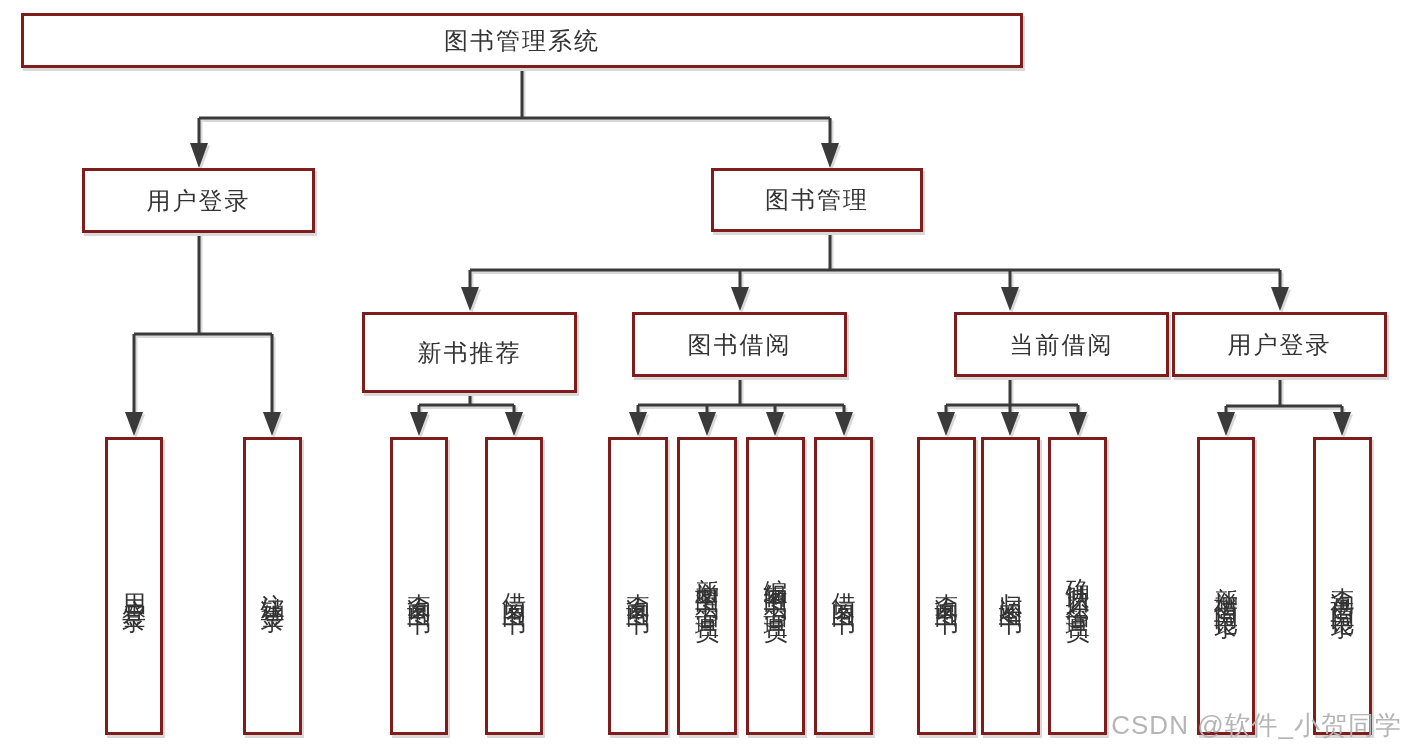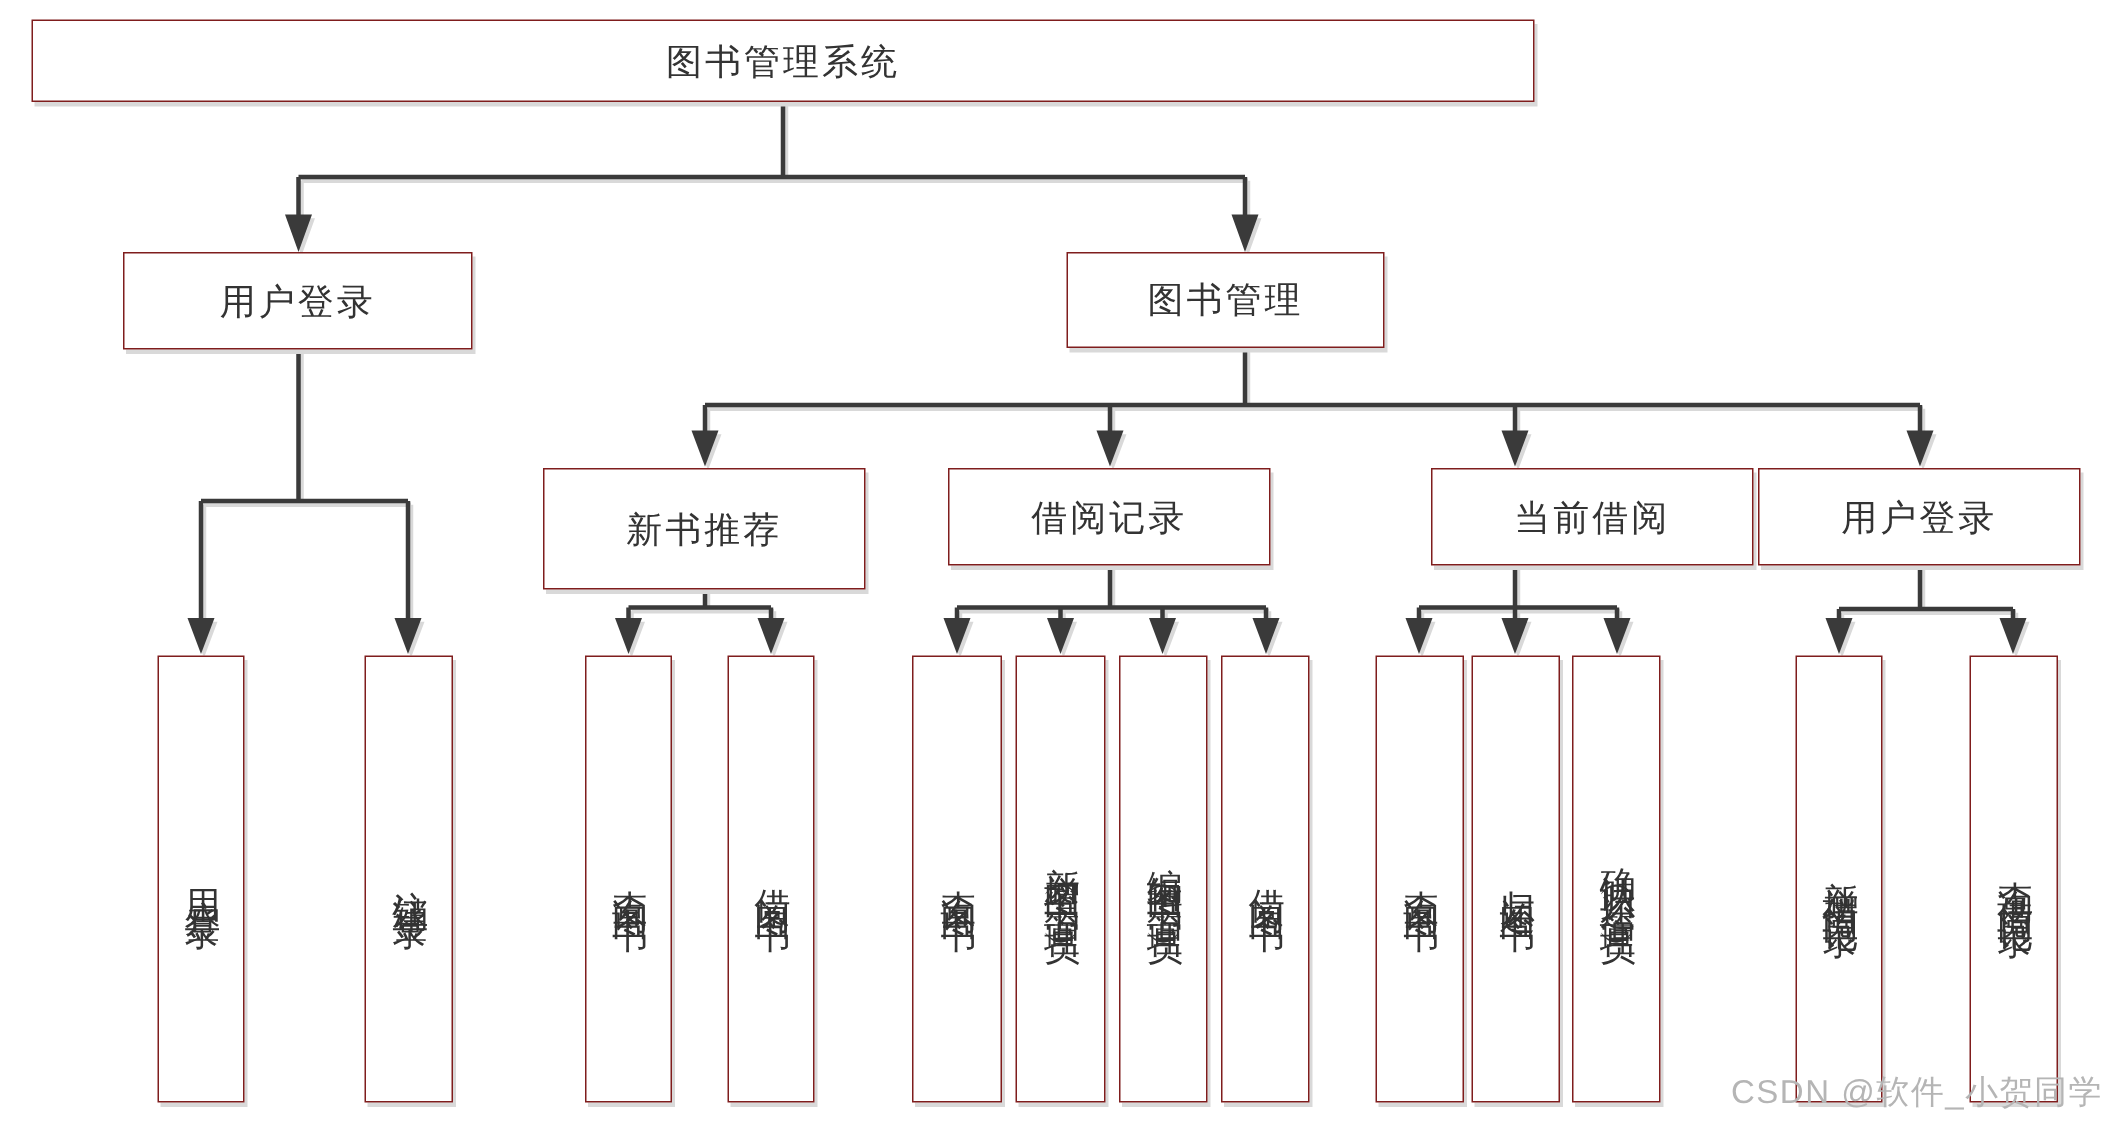--- a/index.html
+++ b/index.html
@@ -15,21 +15,21 @@
   svg.connectors {
     position: absolute;
     left: 0; top: 0;
     width: 1405px; height: 747px;
     z-index: 1;
   }
   .node {
     position: absolute;
     box-sizing: border-box;
     background: #ffffff;
-    border: 1px solid #7f1d1d;
+    border: 3px solid #7f1d1d;
     box-shadow: 2px 3px 0 #d9d9d9;
     display: flex;
     align-items: center;
     justify-content: center;
     z-index: 2;
     font-size: 24px;
     letter-spacing: 2px;
     color: #333333;
     white-space: nowrap;
   }
@@ -38,21 +38,21 @@
     text-orientation: mixed;
     font-size: 24px;
     letter-spacing: 6px;
     line-height: 1;
   }
   .watermark {
     position: absolute;
     right: 3px;
     bottom: 4px;
     z-index: 3;
-    font-size: 22px;
+    font-size: 26px;
     letter-spacing: 1px;
     color: #b5b5b5;
     white-space: nowrap;
   }
 </style>
 </head>
 <body>
 
 <div class="stage">
 
@@ -94,21 +94,21 @@
     <span>用户登录</span>
   </div>
   <div class="node" style="left:711px;top:168px;width:212px;height:64px">
     <span>图书管理</span>
   </div>
 
   <div class="node" style="left:362px;top:312px;width:215px;height:81px">
     <span>新书推荐</span>
   </div>
   <div class="node" style="left:632px;top:312px;width:215px;height:65px">
-    <span>借阅记录</span>
+    <span>图书借阅</span>
   </div>
   <div class="node" style="left:954px;top:312px;width:215px;height:65px">
     <span>当前借阅</span>
   </div>
   <div class="node" style="left:1172px;top:312px;width:215px;height:65px">
     <span>用户登录</span>
   </div>
 
   <div class="node leaf" style="left:105px;top:437px;width:58px;height:298px">
     <span>用户登录</span>

